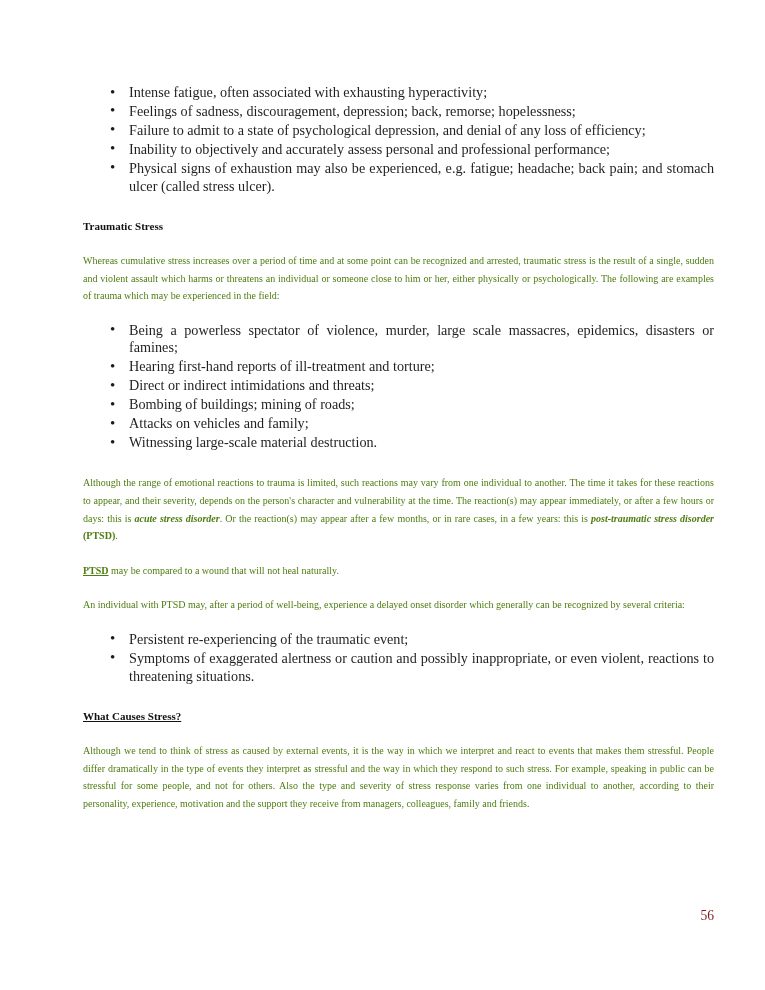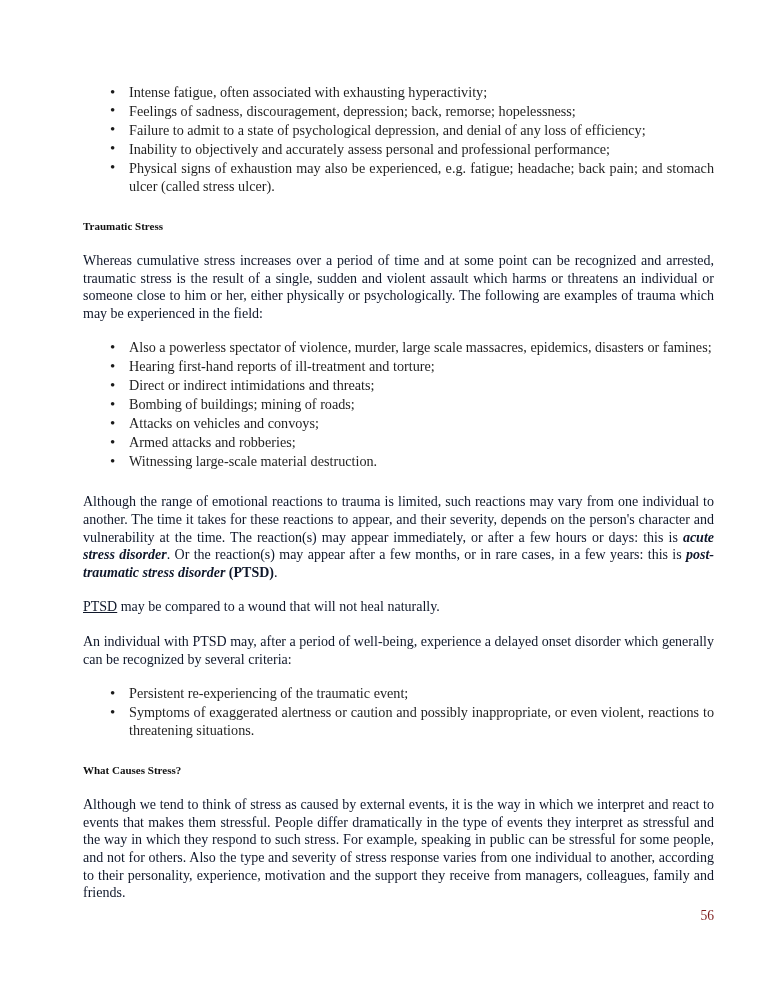--- a/index.html
+++ b/index.html
@@ -28,38 +28,39 @@
     background: #ffffff;
   }
 
   .content {
     width: 631px;
   }
 
   
   p.body-par {
     margin: 0 0 0 0;
-    font-size: 14px;
+    font-size: 10px;
     line-height: 17.6px;
     text-align: justify;
     text-justify: inter-word;
-    color: #0f172a;
+    color: #4d7c0f;
   }
   .gap-md { height: 17px; }
   .gap-lg { height: 21px; }
 
   
   h2.sec-head {
     margin: 0;
     font-size: 11px;
     line-height: 17.6px;
     font-weight: bold;
     color: #121212;
   }
   h2.sec-head.underlined {
+    text-decoration: underline;
   }
 
   
   ul.bullets {
     margin: 0;
     padding: 0;
     list-style: none;
   }
   ul.bullets > li {
     position: relative;
@@ -78,21 +79,21 @@
     top: -0.5px;
     font-size: 15px;
     line-height: 17.6px;
     color: #1a1a1a;
   }
   
 
   
   .b { font-weight: bold; }
   .bi { font-weight: bold; font-style: italic; }
-  .bu { font-weight: normal; text-decoration: underline; }
+  .bu { font-weight: bold; text-decoration: underline; }
 
   
   .page-number {
     position: absolute;
     right: 67px;
     top: 908px;
     font-size: 13.6px;
     line-height: 16px;
     color: #7f1d1d;
   }
@@ -115,26 +116,25 @@
 
     <h2 class="sec-head">Traumatic Stress</h2>
 
     <div class="gap-md"></div>
 
     <p class="body-par">Whereas cumulative stress increases over a period of time and at some point can be recognized and arrested, traumatic stress is the result of a single, sudden and violent assault which harms or threatens an individual or someone close to him or her, either physically or psychologically. The following are examples of trauma which may be experienced in the field:</p>
 
     <div class="gap-md"></div>
 
     <ul class="bullets">
-      <li>Also a powerless spectator of violence, murder, large scale massacres, epidemics, disasters or famines;</li>
+      <li>Being a powerless spectator of violence, murder, large scale massacres, epidemics, disasters or famines;</li>
       <li>Hearing first-hand reports of ill-treatment and torture;</li>
       <li>Direct or indirect intimidations and threats;</li>
       <li>Bombing of buildings; mining of roads;</li>
-      <li>Attacks on vehicles and convoys;</li>
-      <li>Armed attacks and robberies;</li>
+      <li>Attacks on vehicles and family;</li>
       <li>Witnessing large-scale material destruction.</li>
     </ul>
 
     <div class="gap-lg"></div>
 
     <p class="body-par"><span>Although the range of emotional reactions to trauma is limited, such reactions may vary from one individual to another. The time it takes for these reactions to appear, and their severity, depends on the person's character and vulnerability at the time. The reaction(s) may appear immediately, or after a few hours or days: this is </span><span class="bi">acute stress disorder</span><span>. Or the reaction(s) may appear after a few months, or in rare cases, in a few years: this is </span><span class="bi">post-traumatic stress disorder</span><span> </span><span class="b">(PTSD)</span><span>.</span></p>
 
     <div class="gap-md"></div>
 
     <p class="body-par"><span class="bu">PTSD</span><span> may be compared to a wound that will not heal naturally.</span></p>

